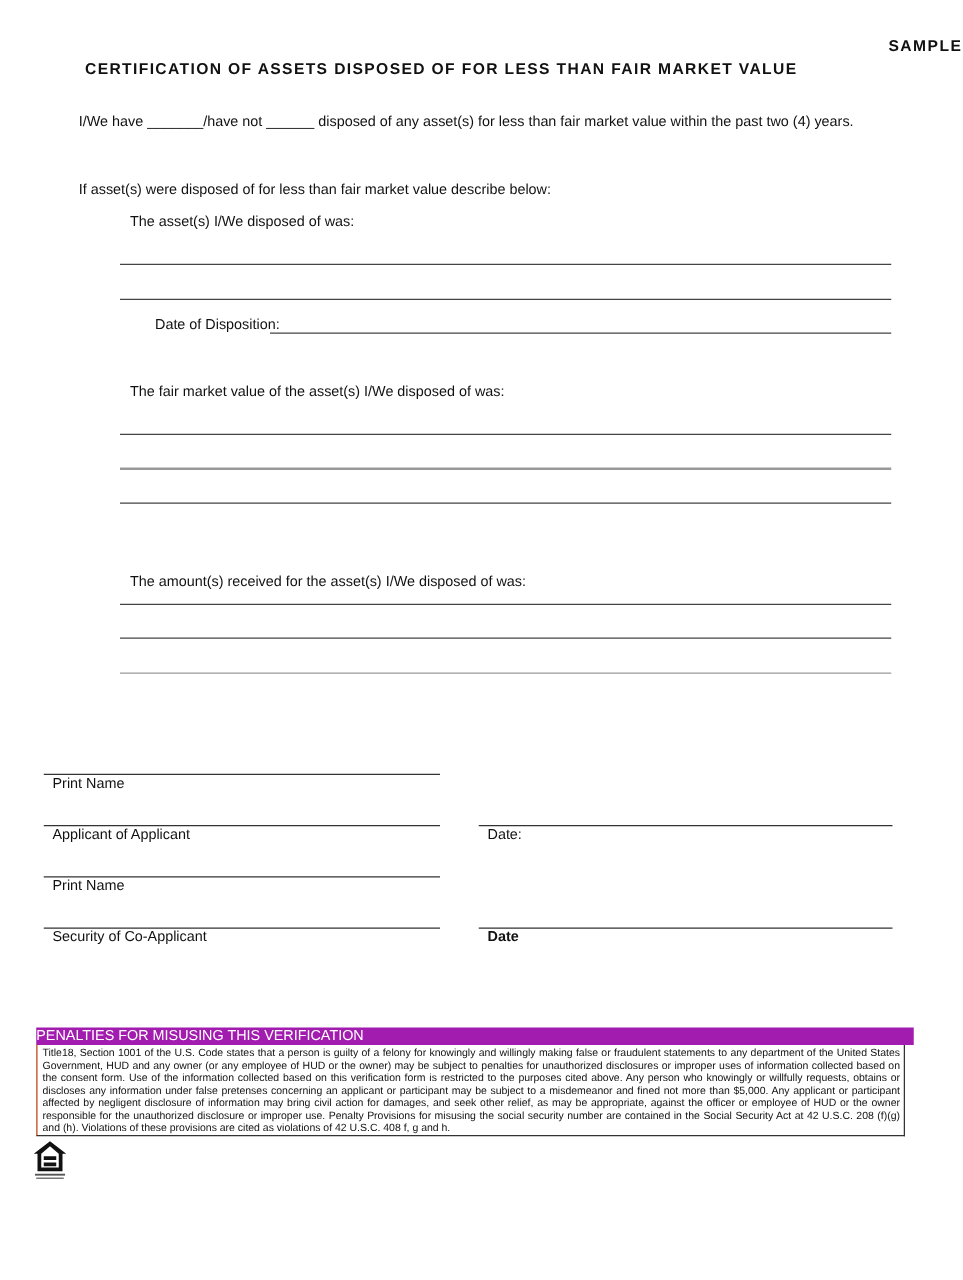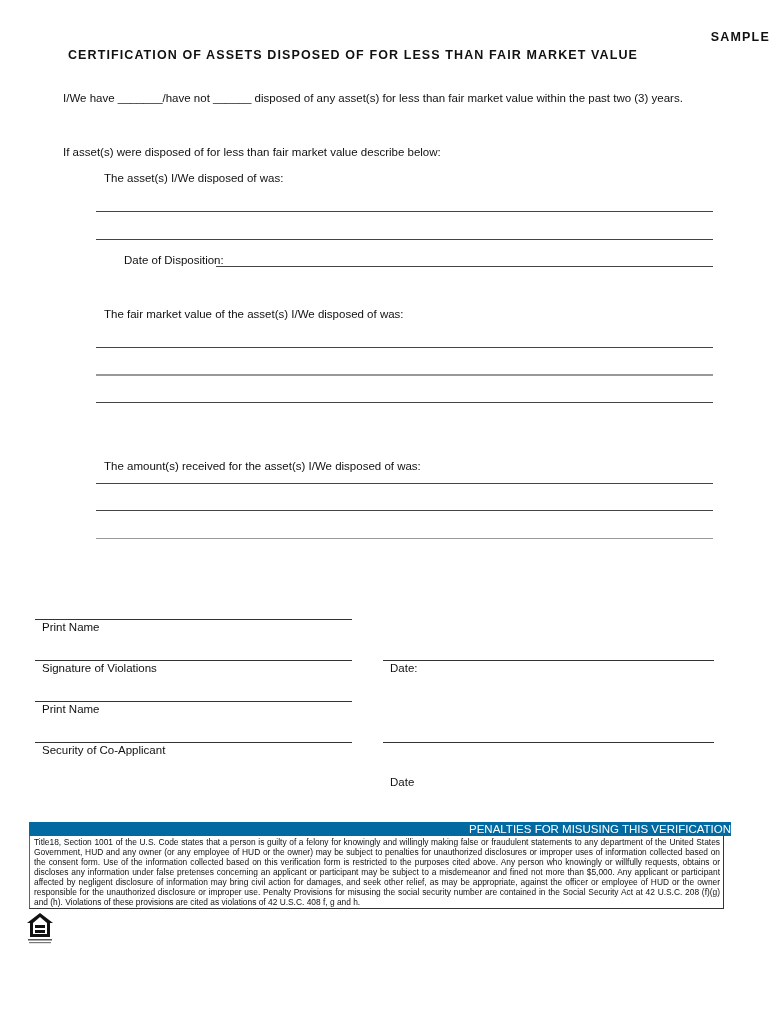--- a/index.html
+++ b/index.html
@@ -7,35 +7,35 @@
            font-family: "Liberation Sans", sans-serif; color: #111; }
     .abs { position: absolute; }
     .title-sample { left: 0; width: 770px; top: 30px; text-align: right;
                     font-weight: bold; font-size: 12.5px; letter-spacing: 1.2px; }
     .title-main { left: 0; width: 706px; top: 48px; text-align: center;
                   font-weight: bold; font-size: 12.5px; letter-spacing: 1.1px; }
     .txt { font-size: 11.5px; white-space: nowrap; }
     .line { position: absolute; height: 0; border-top: 1px solid #444; }
     .line.light { border-top-color: #999; }
     .sigline { position: absolute; height: 0; border-top: 1.4px solid #333; }
-    .pen-header { left: 29px; top: 822px; width: 702px; height: 14px; background: #0369a1;
-                  color: #fff; font-size: 11.5px; text-align: right; line-height: 15px; }
+    .pen-header { left: 29px; top: 822px; width: 702px; height: 14px; background: #a21caf;
+                  color: #fff; font-size: 11.5px; text-align: left; line-height: 15px; }
     .pen-box { left: 29px; top: 836px; width: 695px; height: 73px;
                border-left: 1px solid #c2410c; border-right: 1px solid #333; border-bottom: 1px solid #333;
                padding: 1px 3px 0 4px; box-sizing: border-box; }
     .pen-text { font-size: 8.4px; line-height: 10px; text-align: justify; text-align-last: left; margin: 0; }
     .eho { left: 26px; top: 912px; width: 28px; height: 34px; }
   </style>
 </head>
 <body>
 
 <div class="abs title-sample">SAMPLE</div>
 <div class="abs title-main">CERTIFICATION OF ASSETS DISPOSED OF FOR LESS THAN FAIR MARKET VALUE</div>
 
-<div class="abs txt" style="left:63px; top:92px;">I/We have _______/have not ______ disposed of any asset(s) for less than fair market value within the past two (3) years.</div>
+<div class="abs txt" style="left:63px; top:92px;">I/We have _______/have not ______ disposed of any asset(s) for less than fair market value within the past two (4) years.</div>
 <div class="abs txt" style="left:63px; top:146px;">If asset(s) were disposed of for less than fair market value describe below:</div>
 
 <div class="abs txt" style="left:104px; top:172px;">The asset(s) I/We disposed of was:</div>
 <div class="line" style="left:96px; top:211px; width:617px;"></div>
 <div class="line" style="left:96px; top:239px; width:617px;"></div>
 
 <div class="abs txt" style="left:104px; top:254px;margin-left:20px;">Date of Disposition:</div>
 <div class="line" style="left:216px; top:266px; width:497px;"></div>
 
 <div class="abs txt" style="left:104px; top:308px;">The fair market value of the asset(s) I/We disposed of was:</div>
@@ -45,31 +45,31 @@
 
 <div class="abs txt" style="left:104px; top:437px;margin-top:23px;">The amount(s) received for the asset(s) I/We disposed of was:</div>
 <div class="line" style="left:96px; top:483px; width:617px;"></div>
 <div class="line" style="left:96px; top:510px; width:617px;"></div>
 <div class="line light" style="left:96px; top:538px; width:617px; border-top-width:1.5px;"></div>
 
 <div class="sigline" style="left:35px; top:619px; width:317px;"></div>
 <div class="abs txt" style="left:42px; top:621px;">Print Name</div>
 
 <div class="sigline" style="left:35px; top:660px; width:317px;"></div>
-<div class="abs txt" style="left:42px; top:662px;">Signature of Violations</div>
+<div class="abs txt" style="left:42px; top:662px;">Applicant of Applicant</div>
 <div class="sigline" style="left:383px; top:660px; width:331px;"></div>
 <div class="abs txt" style="left:390px; top:662px;">Date:</div>
 
 <div class="sigline" style="left:35px; top:701px; width:317px;"></div>
 <div class="abs txt" style="left:42px; top:703px;">Print Name</div>
 
 <div class="sigline" style="left:35px; top:742px; width:317px;"></div>
 <div class="abs txt" style="left:42px; top:744px;">Security of Co-Applicant</div>
 <div class="sigline" style="left:383px; top:742px; width:331px;"></div>
-<div class="abs txt" style="left:390px; top:776px;">Date</div>
+<div class="abs txt" style="left:390px; top:744px;font-weight:bold;">Date</div>
 
 <div class="abs pen-header">PENALTIES FOR MISUSING THIS VERIFICATION</div>
 <div class="abs pen-box">
   <p class="pen-text">Title18, Section 1001 of the U.S. Code states that a person is guilty of a felony for knowingly and willingly making false or fraudulent statements to any department of the United States Government, HUD and any owner (or any employee of HUD or the owner) may be subject to penalties for unauthorized disclosures or improper uses of information collected based on the consent form. Use of the information collected based on this verification form is restricted to the purposes cited above. Any person who knowingly or willfully requests, obtains or discloses any information under false pretenses concerning an applicant or participant may be subject to a misdemeanor and fined not more than $5,000. Any applicant or participant affected by negligent disclosure of information may bring civil action for damages, and seek other relief, as may be appropriate, against the officer or employee of HUD or the owner responsible for the unauthorized disclosure or improper use. Penalty Provisions for misusing the social security number are contained in the Social Security Act at 42 U.S.C. 208 (f)(g) and (h). Violations of these provisions are cited as violations of 42 U.S.C. 408 f, g and h.</p>
 </div>
 
 <div class="abs eho">
   <svg width="28" height="34" viewBox="0 0 28 34">
     <polygon points="14,1 1,11 4,11 4,25 24,25 24,11 27,11" fill="#111"></polygon>
     <polygon points="14,5 7,11 7,22 21,22 21,11" fill="#fff"></polygon>

